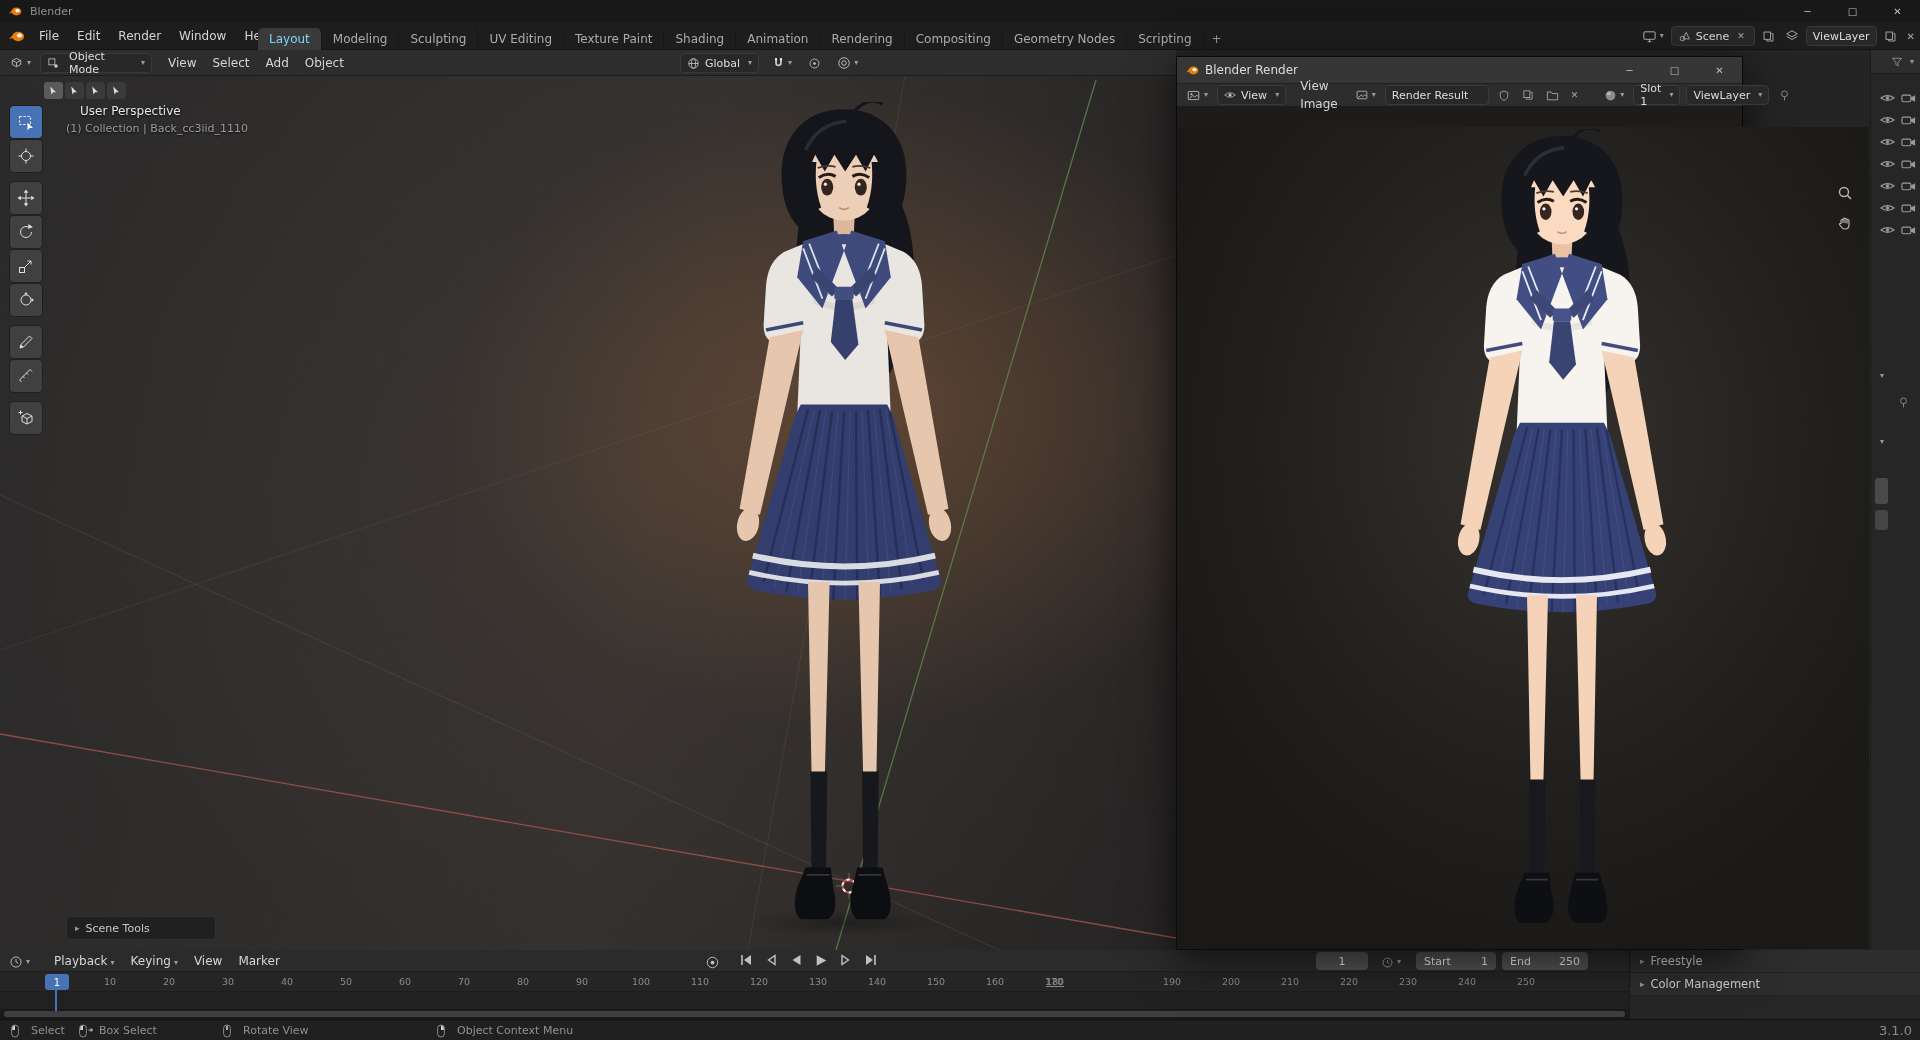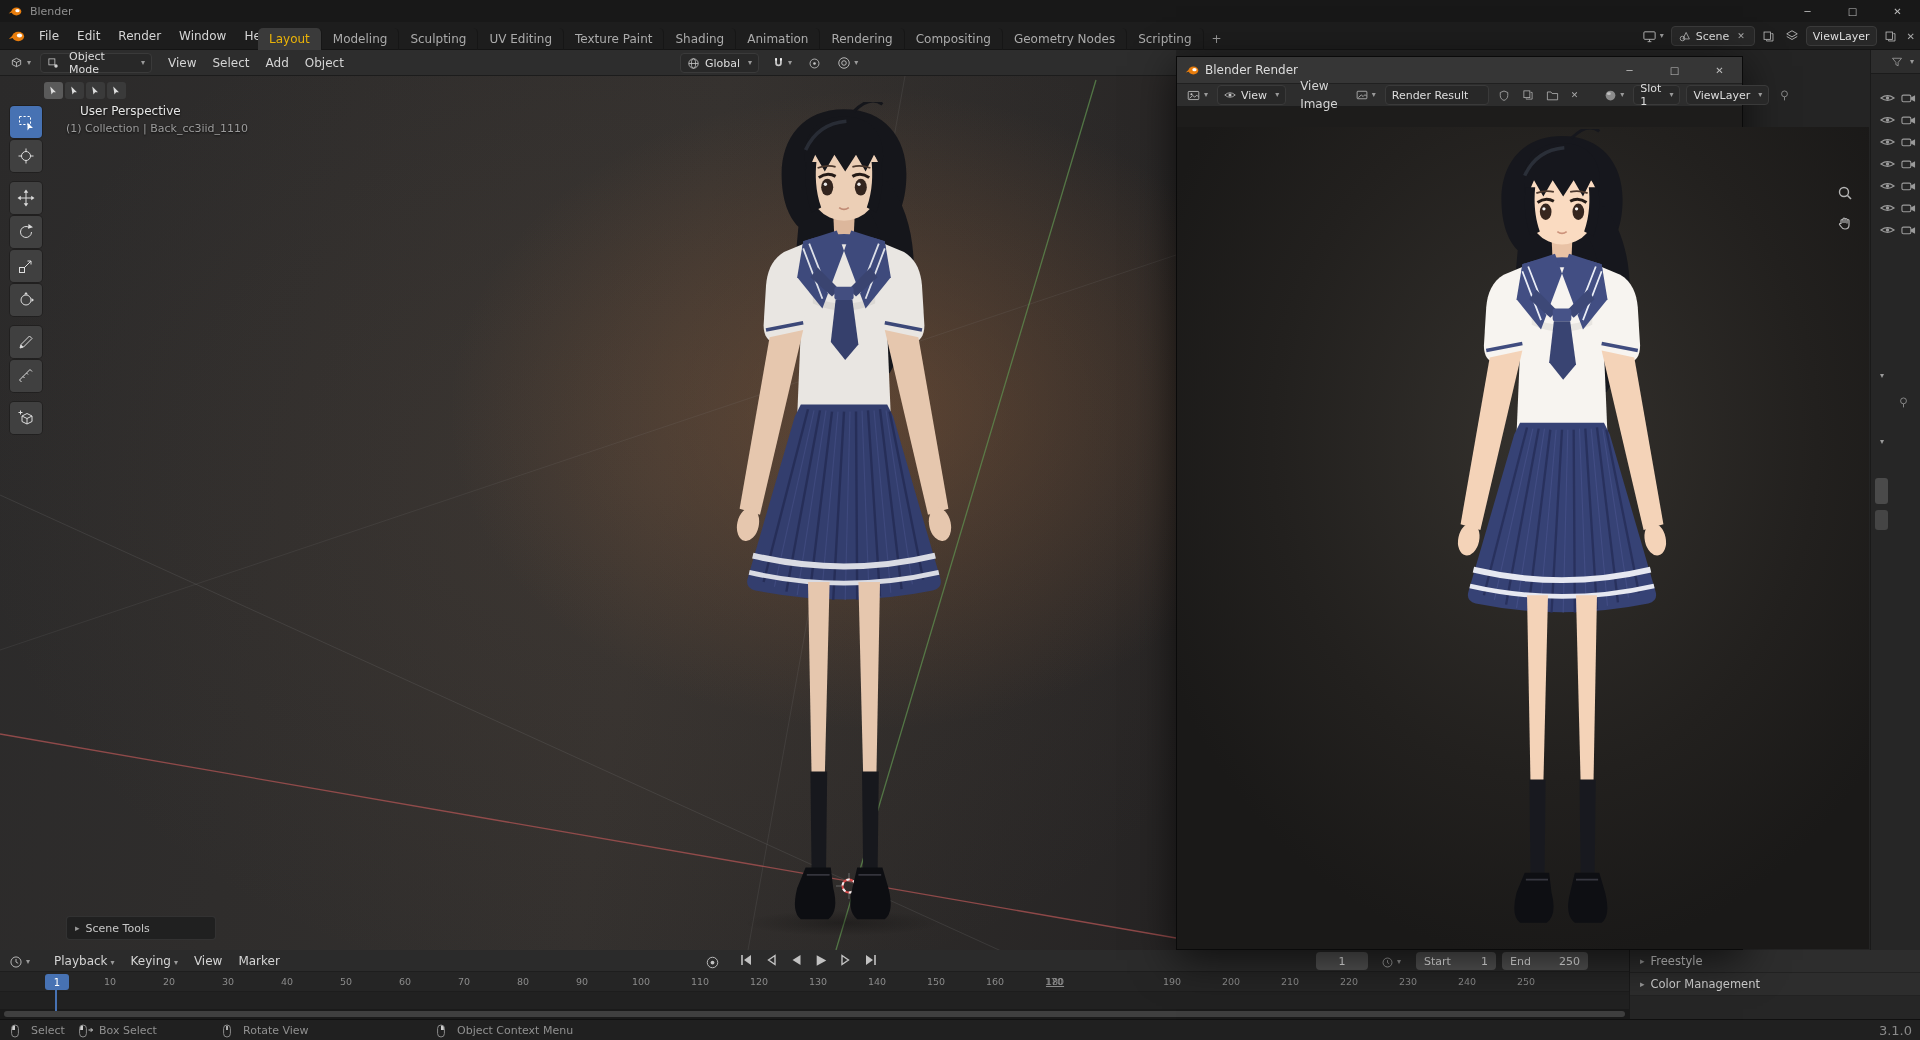--- a/index.html
+++ b/index.html
@@ -16,21 +16,21 @@
 #titlebar{position:absolute;left:0;top:0;width:1920px;height:22px;background:#181818;display:flex;align-items:center}
 #titlebar .title{font-size:11px;color:#8f8f8f;margin-left:8px}
 .winbtns{margin-left:auto;display:flex;height:100%}
 .wbtn{width:45px;height:100%;display:flex;align-items:center;justify-content:center;font-size:10px;color:#bdbdbd}
 
 #topbar{position:absolute;left:0;top:22px;width:1920px;height:28px;background:#1d1d1d;border-bottom:1px solid #141414}
 #topbar-menus{position:absolute;left:30px;top:0;height:28px;display:flex;align-items:center}
 .menu-item{padding:3px 9px;font-size:12px;color:#d5d5d5;border-radius:3px}
 #workspace-tabs{position:absolute;left:258px;top:3px;height:25px;display:flex;align-items:flex-end}
 .tab{padding:4px 11px;font-size:12px;color:#ababab;border-radius:5px 5px 0 0;border-right:1px solid #161616;white-space:nowrap}
-.tab.active{background:#3a3a3a;color:#eab308}
+.tab.active{background:#3a3a3a;color:#7dd3fc}
 .tab.add{border:none;color:#9a9a9a;padding:4px 8px}
 #topbar-right{position:absolute;right:2px;top:2px;height:24px;display:flex;align-items:center;gap:4px}
 .field{background:#282828;border:1px solid #3a3a3a;border-radius:4px;height:20px;display:flex;align-items:center;padding:0 6px;font-size:11px;color:#dedede;gap:5px}
 .iconbtn{height:20px;display:flex;align-items:center;padding:0 3px;border-radius:3px}
 
 #viewport{position:absolute;left:0;top:50px;width:1176px;height:900px;overflow:hidden;
 background:
  radial-gradient(ellipse 620px 470px at 74% 40%, rgba(172,108,62,0.34), rgba(0,0,0,0) 68%),
  radial-gradient(ellipse 900px 700px at 55% 48%, rgba(120,95,75,0.15), rgba(0,0,0,0) 75%),
  linear-gradient(100deg,#2b2a2a 0%,#33302e 55%,#262424 100%)}

